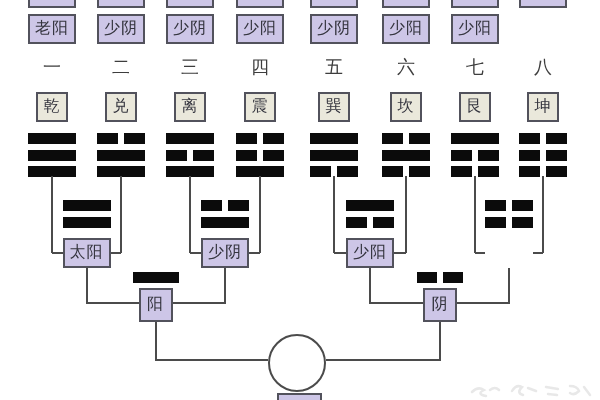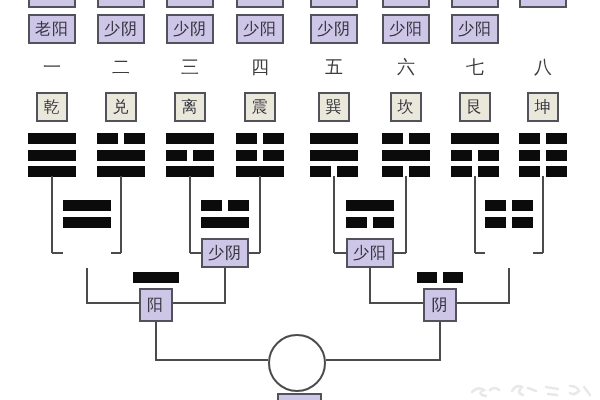--- a/index.html
+++ b/index.html
@@ -1,19 +1,19 @@
 <!DOCTYPE html>
 <html><head>
 <meta charset="utf-8">
 <style>
   html,body{margin:0;padding:0;background:#fff;}
   #stage{
     position:relative;width:600px;height:400px;overflow:hidden;
     background:#ffffff;
-    font-family:Liberation Sans, sans-serif;
+    font-family:Liberation Mono, monospace;
   }
   .box{
     position:absolute;box-sizing:border-box;border:2px solid #52525c;
     display:flex;align-items:center;justify-content:center;
     color:#34343e;font-size:16px;line-height:1;letter-spacing:1px;
   }
   .purple{background:#cdc6e7;}
   .beige{background:#eae8db;}
   .num{
     position:absolute;color:#3d3d3d;font-size:18px;
@@ -114,20 +114,21 @@
     <div class="box beige" style="left: 527px; top: 92px; width: 32px; height: 30px; background: rgb(234, 232, 219); border-color: rgb(82, 82, 92);">坤</div>
     <div class="bar" style="left: 519px; top: 133px; width: 21px; height: 11px; background: rgb(11, 11, 11);"></div>
     <div class="bar" style="left: 546px; top: 133px; width: 21px; height: 11px; background: rgb(11, 11, 11);"></div>
     <div class="bar" style="left: 519px; top: 149.5px; width: 21px; height: 11px; background: rgb(11, 11, 11);"></div>
     <div class="bar" style="left: 546px; top: 149.5px; width: 21px; height: 11px; background: rgb(11, 11, 11);"></div>
     <div class="bar" style="left: 519px; top: 166px; width: 21px; height: 11px; background: rgb(11, 11, 11);"></div>
     <div class="bar" style="left: 546px; top: 166px; width: 21px; height: 11px; background: rgb(11, 11, 11);"></div>
     <div class="cline" style="left: 542px; top: 176px; width: 2px; height: 77px; background: rgb(75, 75, 75);"></div>
     <div class="bar" style="left: 62.5px; top: 200px; width: 48px; height: 11px; background: rgb(11, 11, 11);"></div>
     <div class="bar" style="left: 62.5px; top: 217px; width: 48px; height: 11px; background: rgb(11, 11, 11);"></div>
+    <div class="box purple" style="left: 62.5px; top: 238px; width: 48px; height: 30px; background: rgb(205, 198, 231); border-color: rgb(82, 82, 92);">太阳</div>
     <div class="cline" style="left: 52px; top: 252px; width: 10.5px; height: 2px; background: rgb(75, 75, 75);"></div>
     <div class="cline" style="left: 110.5px; top: 252px; width: 10.5px; height: 2px; background: rgb(75, 75, 75);"></div>
     <div class="cline" style="left: 85.5px; top: 268px; width: 2px; height: 36px; background: rgb(75, 75, 75);"></div>
     <div class="bar" style="left: 201px; top: 200px; width: 21px; height: 11px; background: rgb(11, 11, 11);"></div>
     <div class="bar" style="left: 228px; top: 200px; width: 21px; height: 11px; background: rgb(11, 11, 11);"></div>
     <div class="bar" style="left: 201px; top: 217px; width: 48px; height: 11px; background: rgb(11, 11, 11);"></div>
     <div class="box purple" style="left: 201px; top: 238px; width: 48px; height: 30px; background: rgb(205, 198, 231); border-color: rgb(82, 82, 92);">少阴</div>
     <div class="cline" style="left: 190px; top: 252px; width: 11px; height: 2px; background: rgb(75, 75, 75);"></div>
     <div class="cline" style="left: 249px; top: 252px; width: 11px; height: 2px; background: rgb(75, 75, 75);"></div>
     <div class="cline" style="left: 224px; top: 268px; width: 2px; height: 36px; background: rgb(75, 75, 75);"></div>

